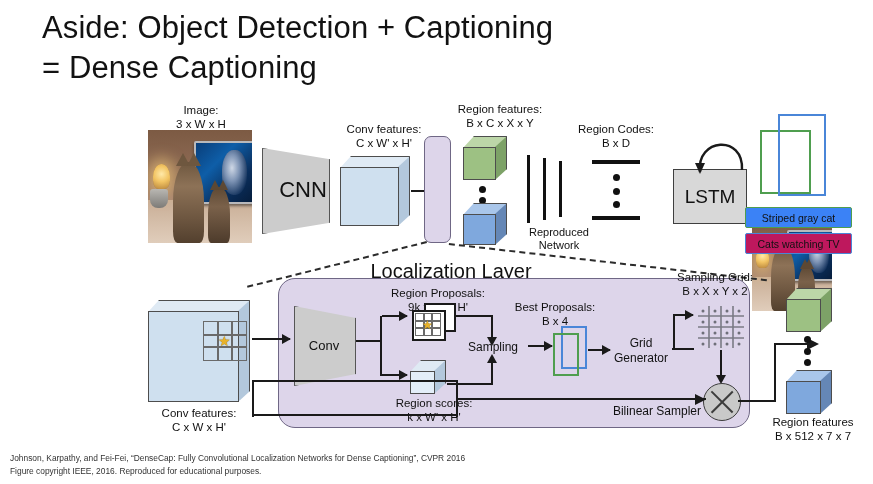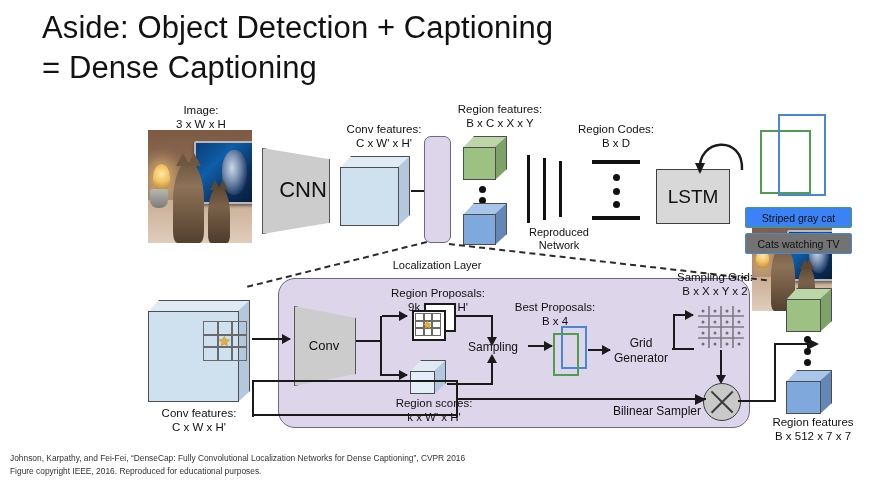--- a/index.html
+++ b/index.html
@@ -168,21 +168,21 @@
 <div class="abs lbl" style="left:561px;top:122px;width:110px;">Region Codes:
 B x D</div>
 <div class="bar-h" style="left:592px;top:160px;width:48px;height:3.5px;"></div>
 <div class="vdots" style="left:612px;top:174px;width:8px;height:34px;">
     <i></i>
     <i></i>
     <i></i>
   </div>
 <div class="bar-h" style="left:592px;top:216px;width:48px;height:3.5px;"></div>
 
-<div class="abs" style="left:656px;top:169px;width:72px;height:53px;background:#d8d8d8;
+<div class="abs" style="left:673px;top:169px;width:72px;height:53px;background:#d8d8d8;
      border:1.6px solid #3f3f3f;">
   <div class="grayboxtxt" style="font-size:19px;">LSTM</div>
 </div>
 <svg class="abs" style="left:686px;top:128px;width:64px;height:48px;" viewBox="0 0 64 48">
   <path d="M14 44 C10 10 58 6 56 42" fill="none" stroke="#1a1a1a" stroke-width="2.4"></path>
   <polygon points="14,46 9,35 19,35" fill="#1a1a1a"></polygon>
 </svg>
 
 <div class="abs photo" style="left:752px;top:108px;width:80px;height:90px;">
   <div class="room"></div>
@@ -190,26 +190,26 @@
   <div class="tv"></div>
   <div class="cat-big"></div>
   <div class="cat-small"></div>
 </div>
 <div class="rectout" style="left:760px;top:130px;width:47px;height:60px;border:2px solid #4f9e4f;"></div>
 <div class="rectout" style="left:778px;top:114px;width:44px;height:78px;border:2px solid #4a86d8;"></div>
 
 <div class="caption-box" style="left:745px;top:207px;width:105px;height:19px;
      background:#3b82f6;border:1.6px solid #4f9e4f;">Striped gray cat</div>
 <div class="caption-box" style="left:745px;top:233px;width:105px;height:19px;
-     background:#737373;border:1.6px solid #4a86d8;">Cats watching TV</div>
+     background:#be185d;border:1.6px solid #4a86d8;">Cats watching TV</div>
 
 <div class="dashline" style="left:427px;top:243px;width:185px;transform:rotate(166deg);"></div>
 <div class="dashline" style="left:449px;top:243px;width:320px;transform:rotate(6.5deg);"></div>
 
-<div class="abs lbl" style="left:322px;top:259px;width:230px;font-size:11px;">Localization Layer</div>
+<div class="abs lbl" style="left:336px;top:259px;width:230px;font-size:20px;">Localization Layer</div>
 
 <div class="locbox" style="left:278px;top:278px;width:470px;height:148px;"></div>
 
 <div class="cube" style="left:148px;top:300px;width:102px;height:102px;">
   <div class="top" style="background:#dfeaf4;"></div>
   <div class="side" style="background:#b3c8dc;"></div>
   <div class="face" style="background:#cfe0ef;"></div>
 </div>
 <div class="gridimg" style="left:203px;top:321px;width:42px;height:38px;">
   <div class="cell" style="left:0;top:0;width:14px;height:12.6px;"></div>

